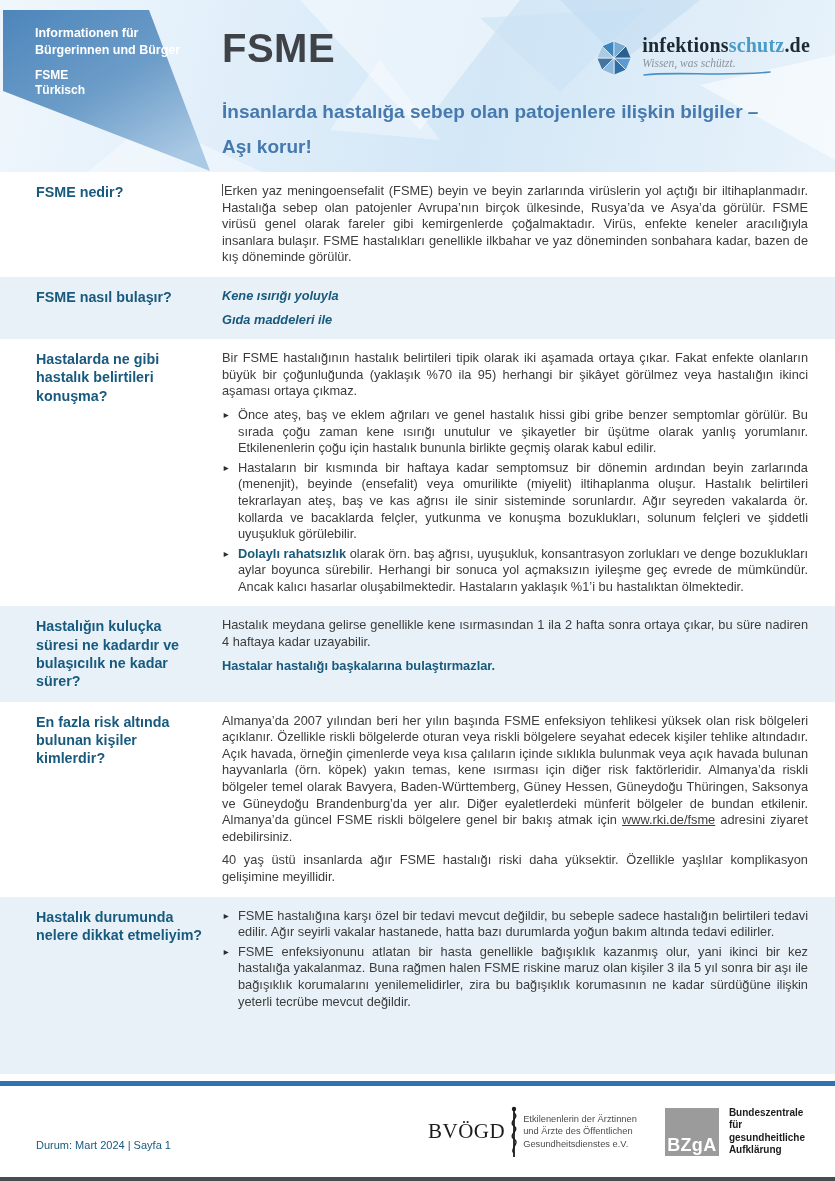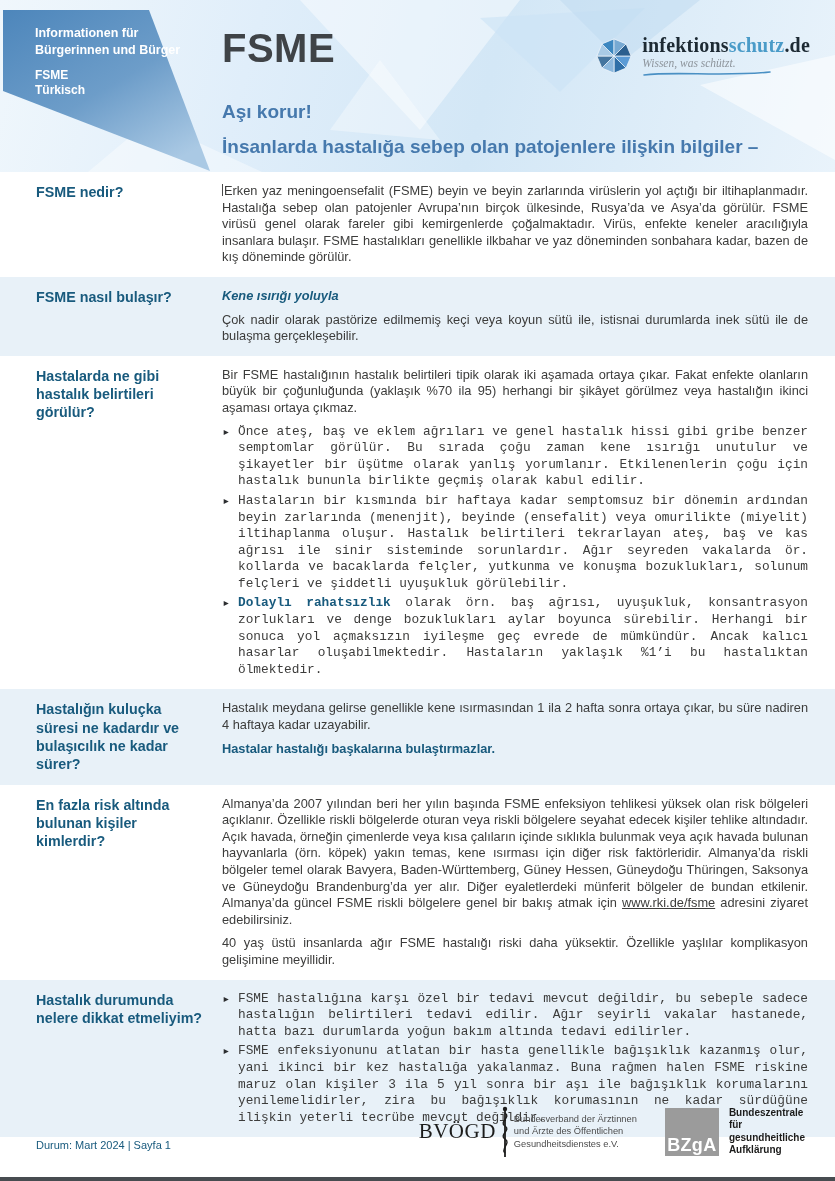--- a/index.html
+++ b/index.html
@@ -21,21 +21,21 @@
   .wedge{position:absolute; left:0; top:8px; width:215px; height:166px;}
   .wedge svg{display:block; width:215px; height:166px;}
   .wedge-text{position:absolute; left:35px; top:17px; color:#fff;}
   .wt-bold{font-weight:bold; font-size:12.5px; line-height:17px;}
   .wt-meta{font-weight:bold; font-size:12px; line-height:15px;}
   .wt-meta.first{margin-top:9px;}
   .title{
     position:absolute; left:222px; top:26px; font-size:40px; font-weight:bold;
     color:#3f4347; letter-spacing:0.5px;
   }
-  .logo{position:absolute; top:34px; right:25px; display:flex; gap:9px; align-items:center;}
+  .logo{position:absolute; top:34px; right:25px; display:flex; gap:9px; align-items:flex-end;}
   .logo-icon{width:38px; height:38px; flex:none;}
   .wordmark{font-family:"Liberation Serif", serif; font-weight:bold; font-size:20px; line-height:22px; letter-spacing:0.2px;}
   .wm-dark{color:#1d2a33;}
   .wm-blue{color:#4a9bc8;}
   .tagline{font-family:"Liberation Serif", serif; font-style:italic; font-size:11.5px; color:#8d949b; margin-top:1px;}
   .swoosh{display:block; margin-top:1px;}
   .subtitle{
     position:absolute; left:222px; top:101px; font-size:19px; font-weight:bold;
     color:var(--subtitle-blue); line-height:22px;
   }
@@ -53,21 +53,21 @@
   .a p{margin:0 0 7px;}
   .a > :last-child{margin-bottom:0;}
   .block-subheading{
     font-weight:bold; font-style:italic; color:var(--heading-blue);
     text-align:left; margin:7px 0 3px;
   }
   .a > .block-subheading:first-child{margin-top:0;}
   .block-emphasis{font-weight:bold; color:var(--heading-blue); text-align:left;}
   .bullet{display:flex; margin:0 0 3px;}
   .marker{flex:none; width:16px; font-size:8.5px; line-height:16.6px; color:#2c2e30;}
-  .btext{flex:1; text-align:justify;font-family:Liberation Mono, monospace;}
+  .btext{flex:1; text-align:justify;}
   strong.lead{color:var(--heading-blue);}
   a.inline-link{color:inherit; text-decoration:underline;}
   .caret{display:inline-block; width:1px; height:12px; background:#4a4a4a; margin-right:1px; vertical-align:-1px;}
   
   .rule{height:5px; background:var(--accent-blue);}
   .footer{height:91px; display:flex; align-items:center; padding:0 30px 0 36px; background:#fff;}
   .status{font-size:11px; font-weight:normal; color:var(--heading-blue); margin-right:auto;margin-top:26px;}
   .bvoegd{display:flex; align-items:center; gap:1px; margin-right:28px;}
   .bv-acronym{font-family:"Liberation Serif", serif; font-size:21px; color:#1c1c1b; letter-spacing:0.5px;}
   .asclepius{flex:none;}
@@ -133,41 +133,41 @@
       <div class="logo-text">
         <div class="wordmark"><span class="wm-dark">infektions</span><span class="wm-blue">schutz</span><span class="wm-dark">.de</span></div>
         <div class="tagline">Wissen, was schützt.</div>
         <svg class="swoosh" width="130" height="7" viewBox="0 0 130 7">
           <path d="M2,5 C35,1 80,7 128,2" stroke="#4a90c4" stroke-width="1.6" fill="none" stroke-linecap="round"></path>
         </svg>
       </div>
     </div>
 
     <div class="subtitle">
+      <div>İnsanlarda hastalığa sebep olan patojenlere ilişkin bilgiler –</div>
       <div>Aşı korur!</div>
-      <div>İnsanlarda hastalığa sebep olan patojenlere ilişkin bilgiler –</div>
     </div>
   </header>
 
   <main class="sections">
       <div class="row">
         <div class="q">FSME nedir?</div>
         <div class="a">
           <p class="block-paragraph"><span class="caret"></span>Erken yaz meningoensefalit (FSME) beyin ve beyin zarlarında virüslerin yol açtığı bir iltihaplanmadır. Hastalığa sebep olan patojenler Avrupa’nın birçok ülkesinde, Rusya’da ve Asya’da görülür. FSME virüsü genel olarak fareler gibi kemirgenlerde çoğalmaktadır. Virüs, enfekte keneler aracılığıyla insanlara bulaşır. FSME hastalıkları genellikle ilkbahar ve yaz döneminden sonbahara kadar, bazen de kış döneminde görülür.</p>
         </div>
       </div>
       <div class="row shaded">
         <div class="q">FSME nasıl bulaşır?</div>
         <div class="a">
           <p class="block-subheading">Kene ısırığı yoluyla</p>
-          <p class="block-paragraph">Çok nadir olarak pastörize edilmemiş keçi veya koyun sütü ile, istisnai durumlarda inek sütü ile de bulaşma gerçekleşebilir.</p>
+          <p class="block-subheading">Gıda maddeleri ile</p>
         </div>
       </div>
       <div class="row">
-        <div class="q">Hastalarda ne gibi hastalık belirtileri görülür?</div>
+        <div class="q">Hastalarda ne gibi hastalık belirtileri konuşma?</div>
         <div class="a">
           <p class="block-paragraph">Bir FSME hastalığının hastalık belirtileri tipik olarak iki aşamada ortaya çıkar. Fakat enfekte olanların büyük bir çoğunluğunda (yaklaşık %70 ila 95) herhangi bir şikâyet görülmez veya hastalığın ikinci aşaması ortaya çıkmaz.</p>
           <div class="bullet">
             <span class="marker">►</span>
             <span class="btext">Önce ateş, baş ve eklem ağrıları ve genel hastalık hissi gibi gribe benzer semptomlar görülür. Bu sırada çoğu zaman kene ısırığı unutulur ve şikayetler bir üşütme olarak yanlış yorumlanır. Etkilenenlerin çoğu için hastalık bununla birlikte geçmiş olarak kabul edilir.</span>
           </div>
           <div class="bullet">
             <span class="marker">►</span>
             <span class="btext">Hastaların bir kısmında bir haftaya kadar semptomsuz bir dönemin ardından beyin zarlarında (menenjit), beyinde (ensefalit) veya omurilikte (miyelit) iltihaplanma oluşur. Hastalık belirtileri tekrarlayan ateş, baş ve kas ağrısı ile sinir sisteminde sorunlardır. Ağır seyreden vakalarda ör. kollarda ve bacaklarda felçler, yutkunma ve konuşma bozuklukları, solunum felçleri ve şiddetli uyuşukluk görülebilir.</span>
           </div>
@@ -212,21 +212,21 @@
     <div class="status">Durum: Mart 2024 | Sayfa 1</div>
 
     <div class="bvoegd">
       <span class="bv-acronym">BVÖGD</span>
       <svg class="asclepius" width="16" height="54" viewBox="0 0 16 54">
         <circle cx="8" cy="4" r="2.2" fill="#1c1c1b"></circle>
         <line x1="8" y1="5" x2="8" y2="52" stroke="#1c1c1b" stroke-width="1.8"></line>
         <path d="M8,8 C14.5,12 1.5,17 8,21 C14.5,25 1.5,30 8,34 C14.5,38 3,44 8,48" stroke="#1c1c1b" stroke-width="1.4" fill="none"></path>
       </svg>
       <div class="bv-name">
-        <div>Bundesverband der Ärztinnen</div>
+        <div>Etkilenenlerin der Ärztinnen</div>
         <div>und Ärzte des Öffentlichen</div>
         <div>Gesundheitsdienstes e.V.</div>
       </div>
     </div>
 
     <div class="bzga">
       <div class="bzga-box">
         <span>BZgA</span>
       </div>
       <div class="bzga-name">

